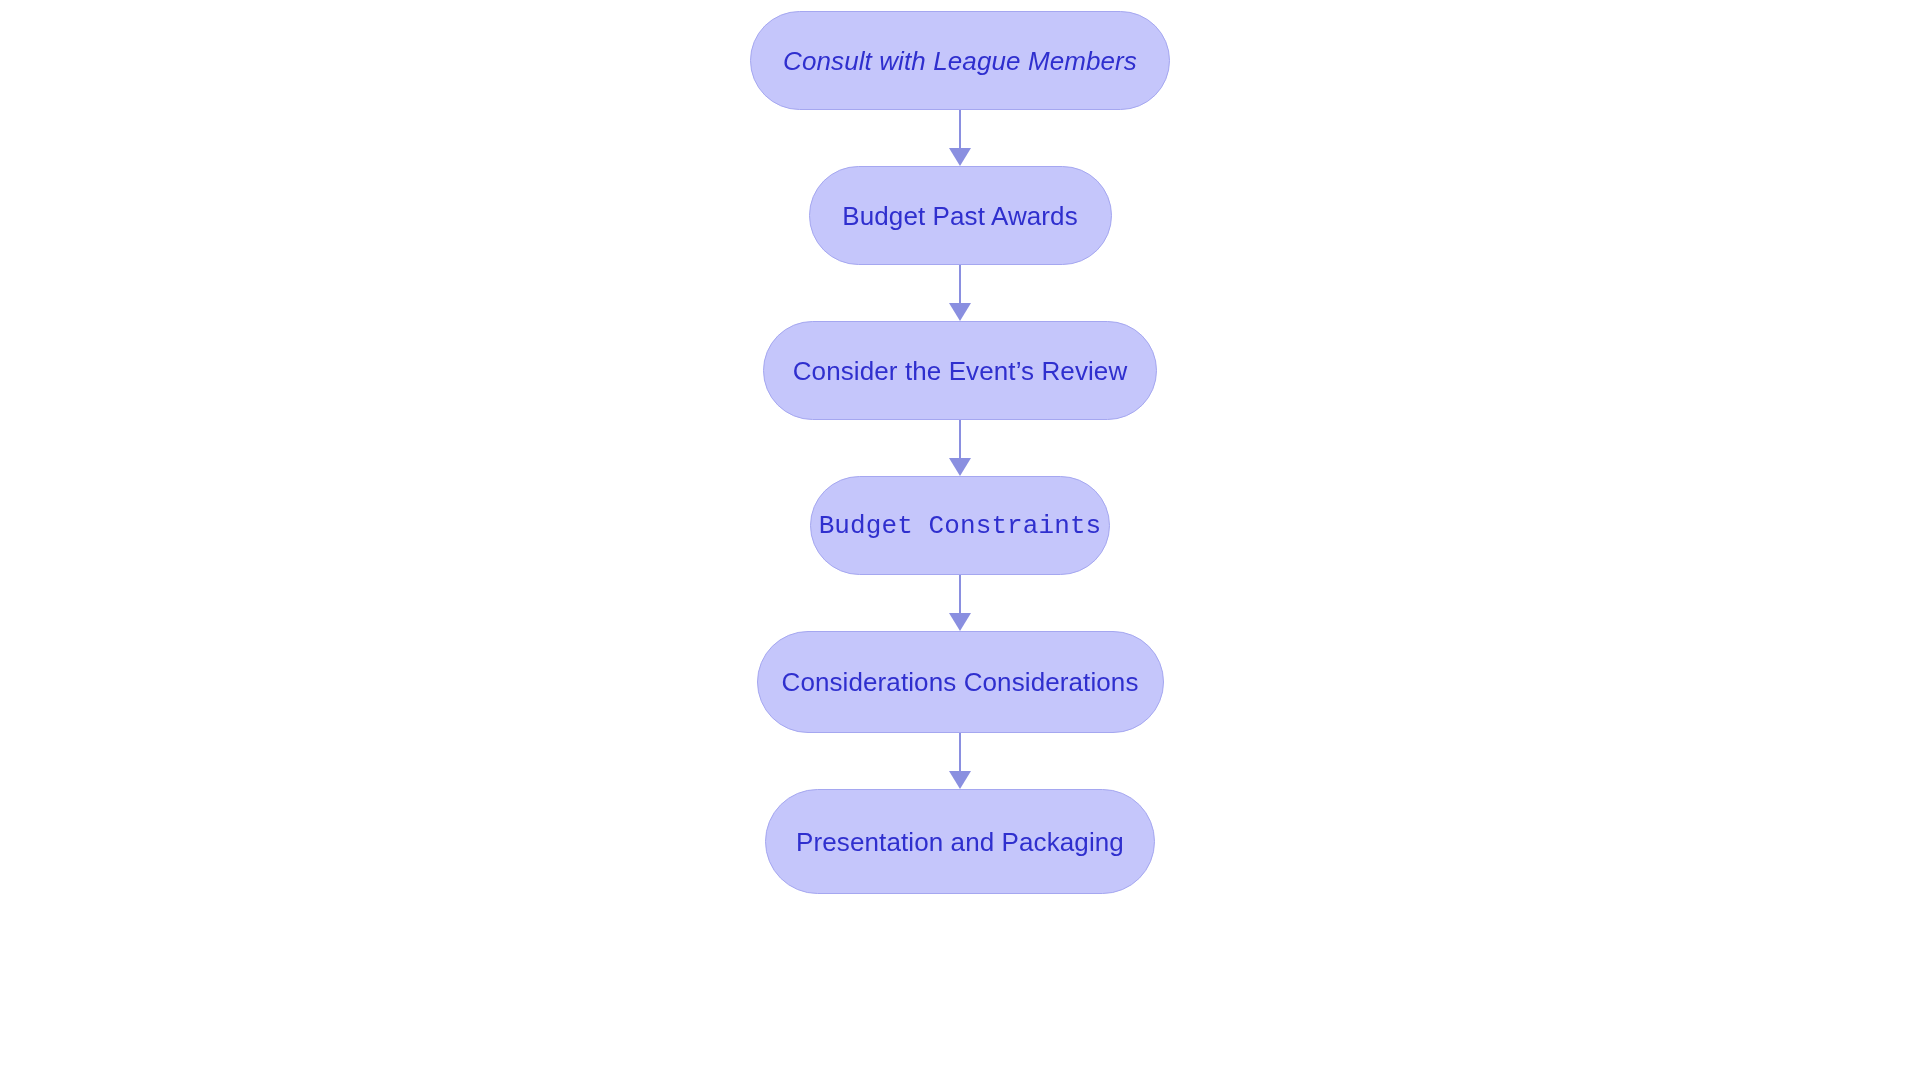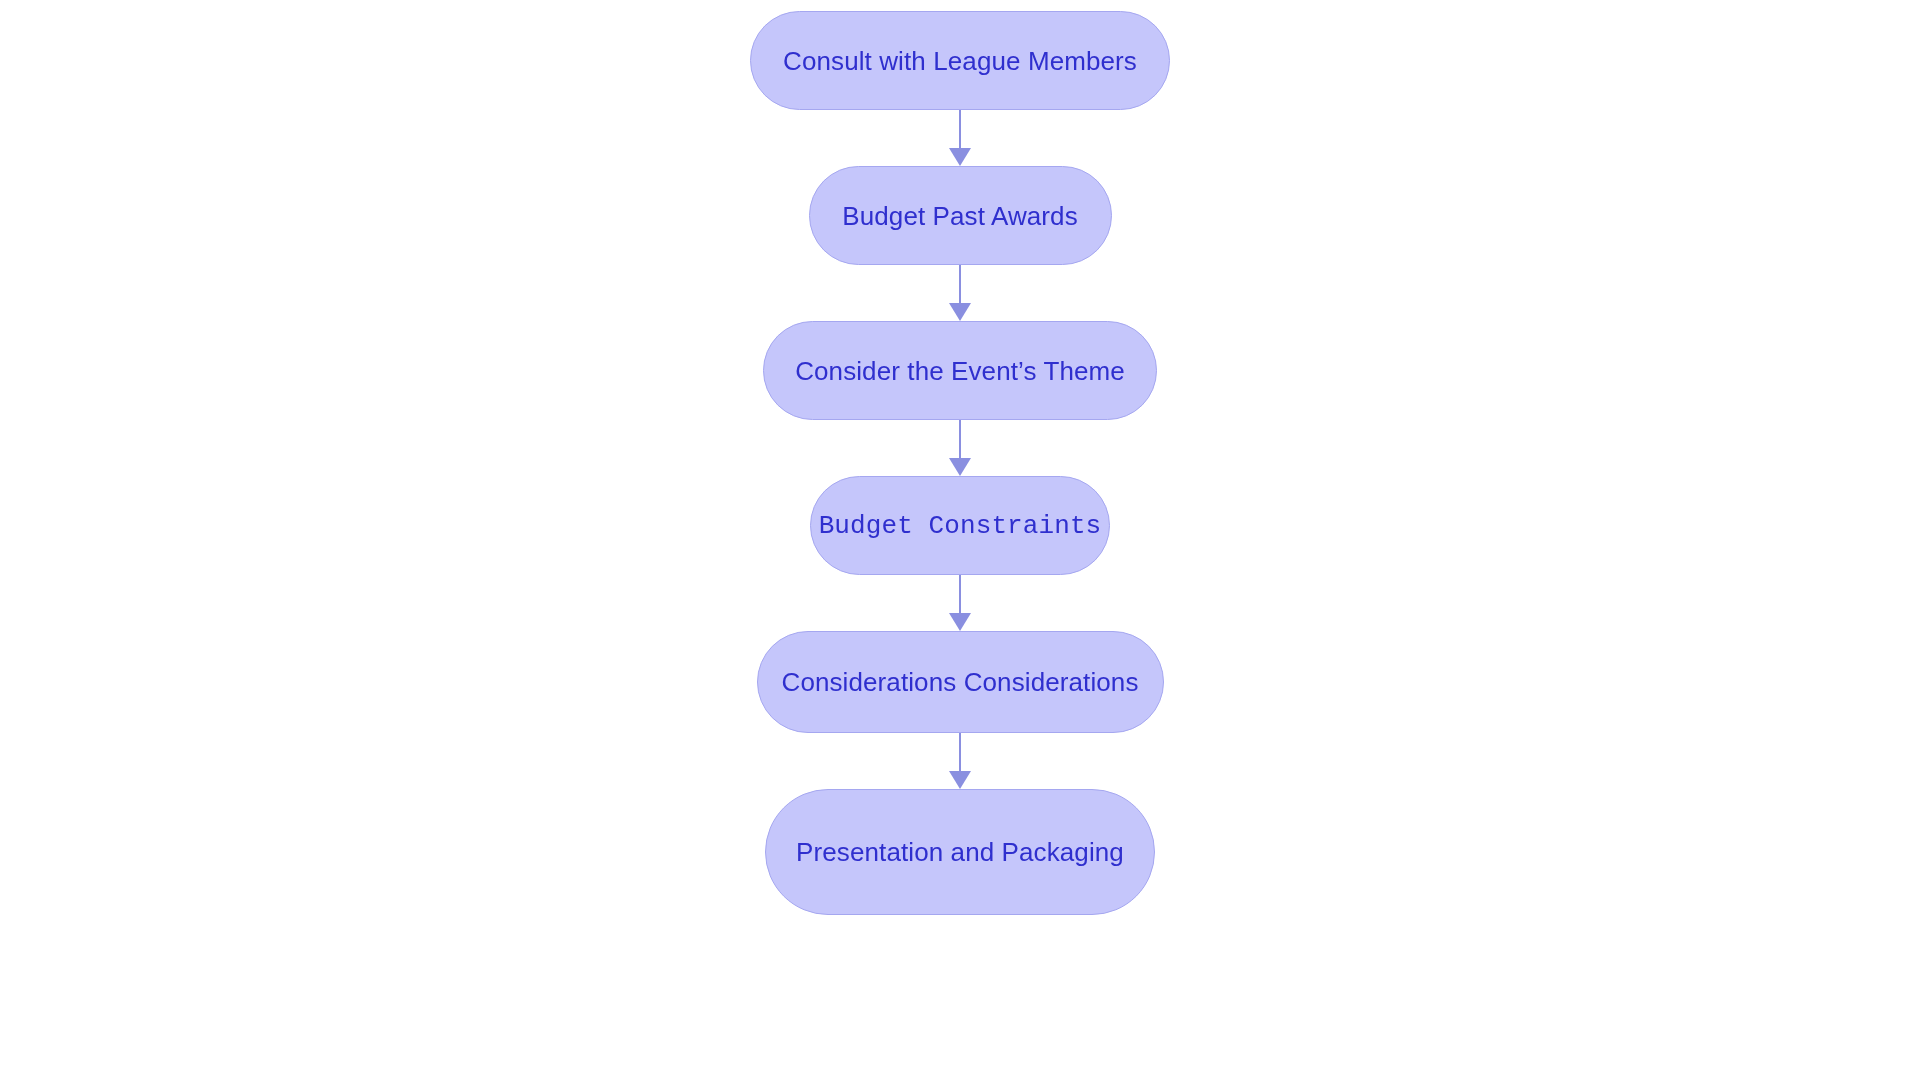--- a/index.html
+++ b/index.html
@@ -81,40 +81,40 @@
     border-top: 18px solid #8a8fe0;
     margin-top: -1px;
   }
 </style>
 </head>
 <body>
 
 <div id="flowchart-canvas">
   <div class="flow-column">
 
-    <div class="node" style="width:420px;height:99px;margin-top:11px;">
+    <div class="node" style="width:420px;height:99px;margin-top:11px;font-style:italic;">
       <span class="node-label">Consult with League Members</span>
     </div>
 
     <div class="connector" style="height:56px;">
       <div class="connector-line"></div>
       <div class="connector-arrow"></div>
     </div>
 
     <div class="node" style="width:303px;height:99px;">
       <span class="node-label">Budget Past Awards</span>
     </div>
 
     <div class="connector" style="height:56px;">
       <div class="connector-line"></div>
       <div class="connector-arrow"></div>
     </div>
 
     <div class="node" style="width:394px;height:99px;">
-      <span class="node-label">Consider the Event’s Theme</span>
+      <span class="node-label">Consider the Event’s Review</span>
     </div>
 
     <div class="connector" style="height:56px;">
       <div class="connector-line"></div>
       <div class="connector-arrow"></div>
     </div>
 
     <div class="node" style="width:300px;height:99px;font-family:Liberation Mono, monospace;">
       <span class="node-label">Budget Constraints</span>
     </div>
@@ -126,18 +126,18 @@
 
     <div class="node" style="width:407px;height:102px;">
       <span class="node-label">Considerations Considerations</span>
     </div>
 
     <div class="connector" style="height:56px;">
       <div class="connector-line"></div>
       <div class="connector-arrow"></div>
     </div>
 
-    <div class="node" style="width:390px;height:126px;">
+    <div class="node" style="width:390px;height:105px;">
       <span class="node-label">Presentation and Packaging</span>
     </div>
 
   </div>
 </div>
 
 </body></html>

